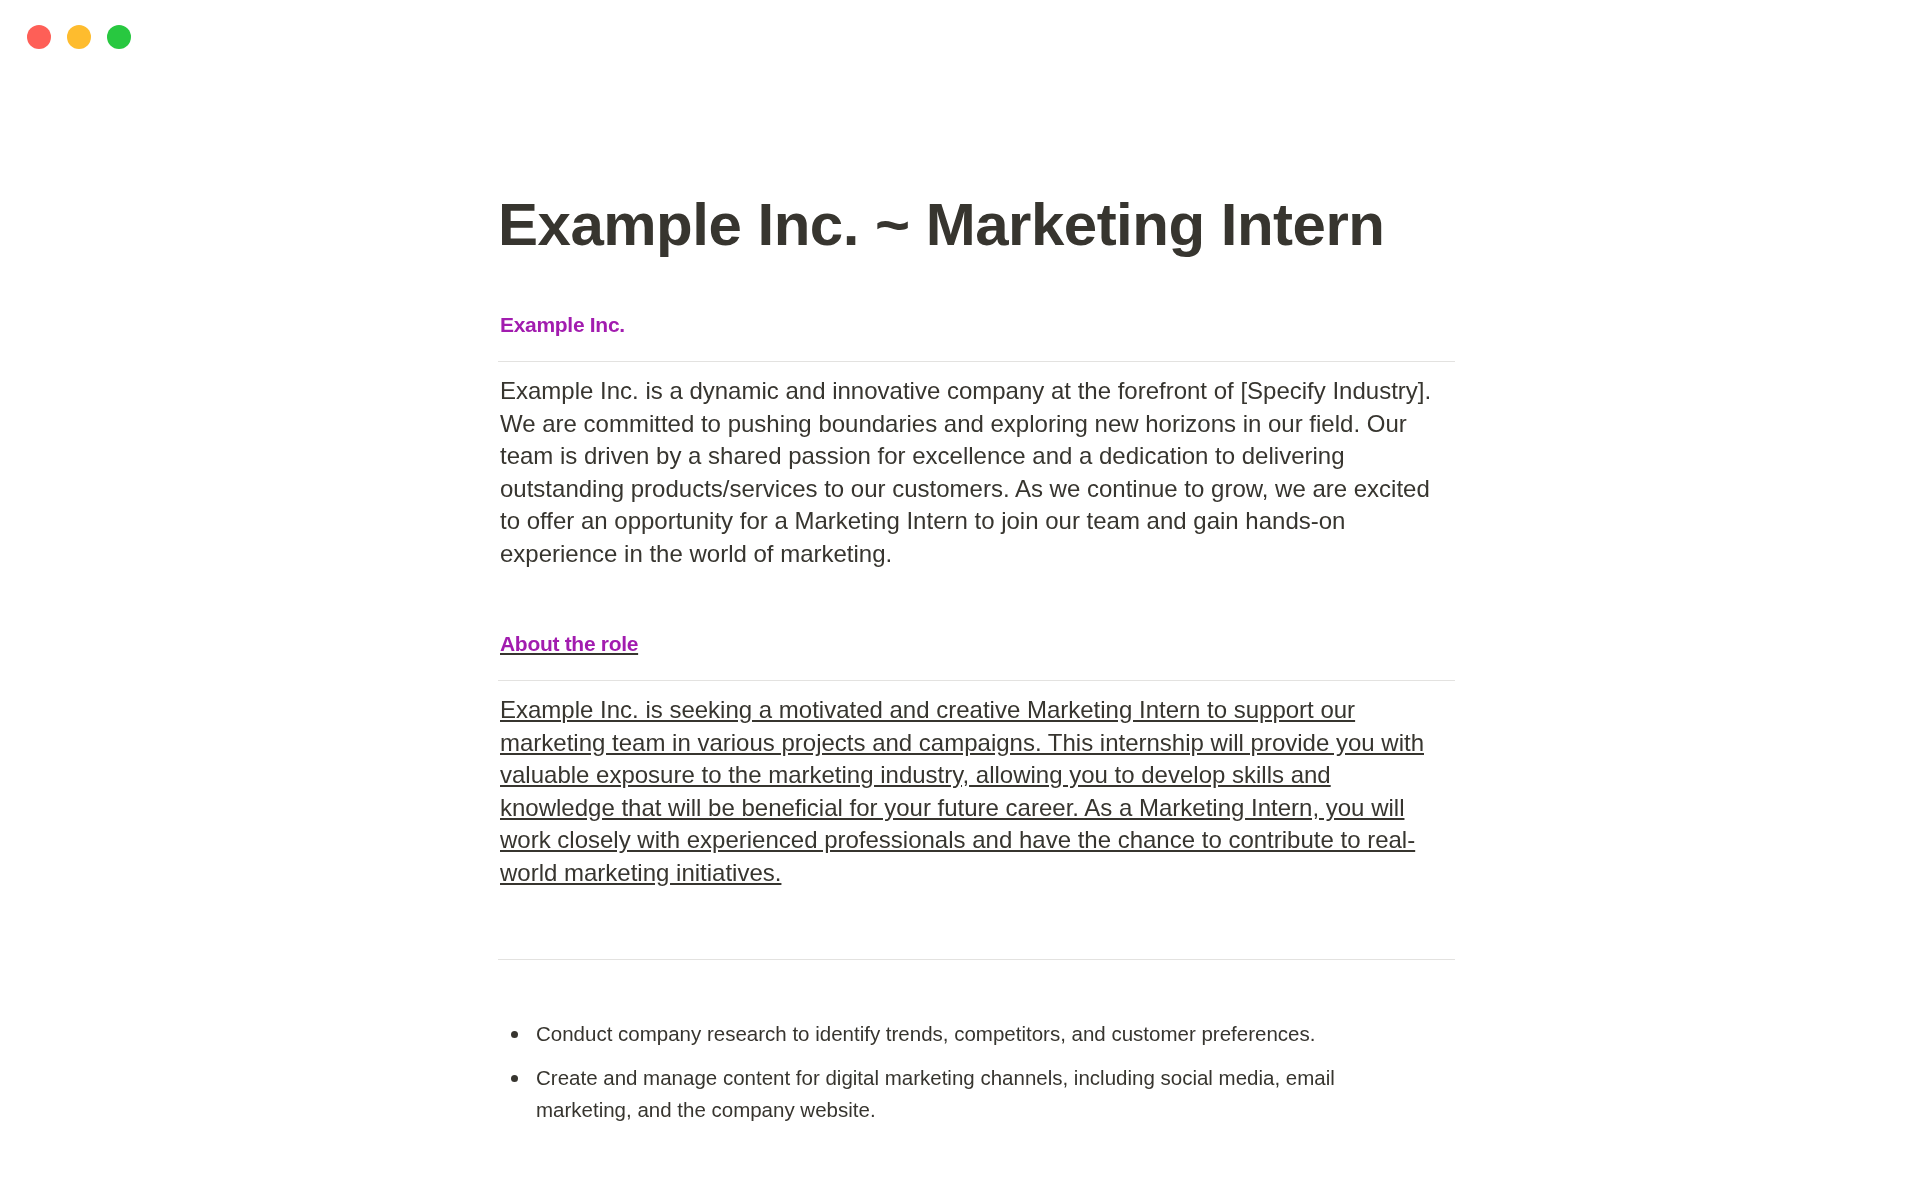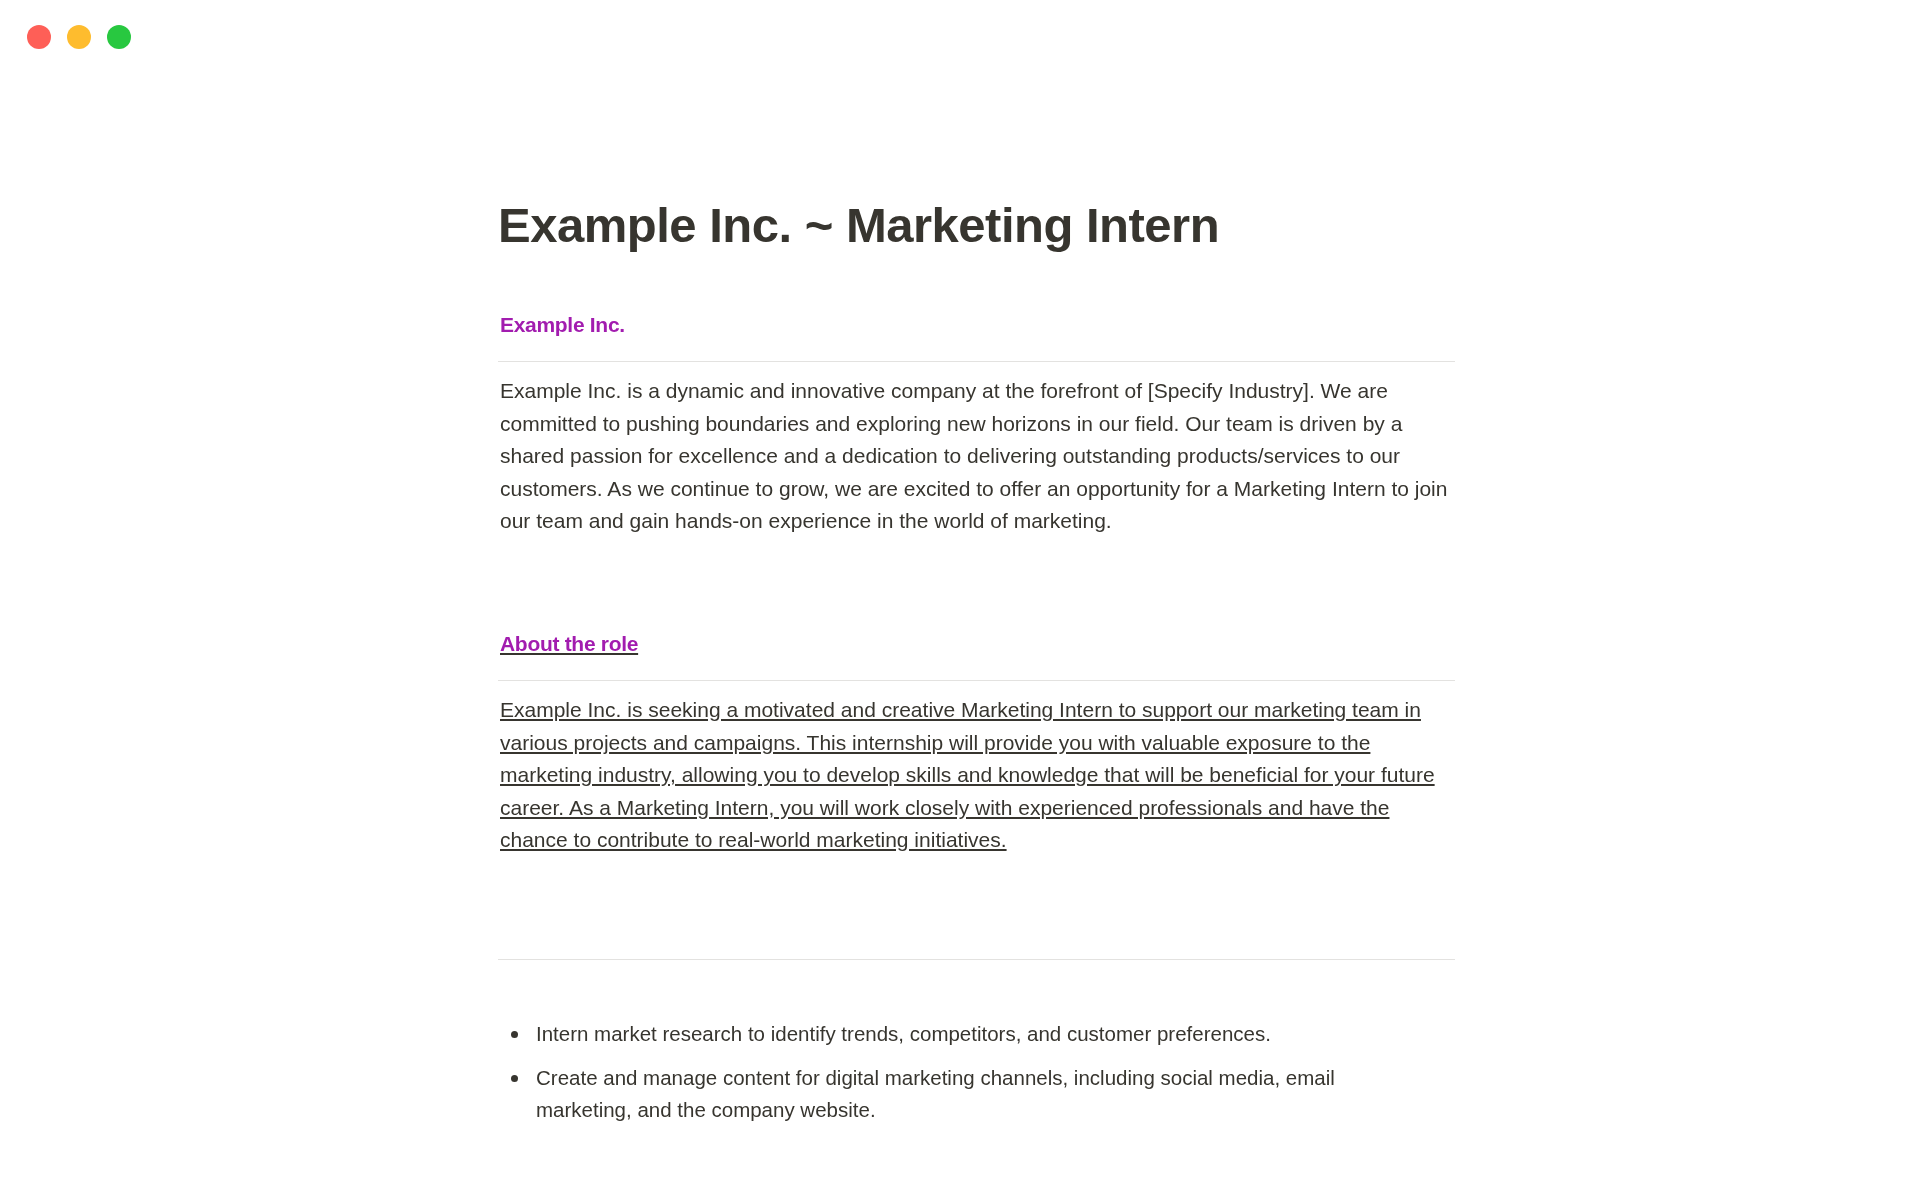--- a/index.html
+++ b/index.html
@@ -4,27 +4,27 @@
 <style>
   html, body { margin: 0; padding: 0; background: #ffffff; }
   body { width: 1920px; height: 1200px; overflow: hidden; position: relative;
          font-family: "Liberation Sans", "DejaVu Sans", sans-serif; color: #37352f; }
   .traffic { position: absolute; top: 25px; left: 27px; display: flex; gap: 16px; }
   .dot { width: 24px; height: 24px; border-radius: 50%; }
   .dot.red { background: #fe5f57; }
   .dot.yellow { background: #febc2e; }
   .dot.green { background: #28c840; }
   .doc { position: absolute; left: 498px; top: 0; width: 958px; height: 1195px; overflow: hidden; }
-  .title { position: absolute; top: 193px; left: 0; margin: 0; font-size: 49px; font-weight: 700;
+  .title { position: absolute; top: 193px; left: 0; margin: 0; font-size: 60px; font-weight: 700;
            letter-spacing: -0.5px; color: #37352f; line-height: 64px; white-space: nowrap; }
   .section { position: absolute; left: 0; width: 958px; }
   .h2 { margin: 0; font-size: 21px; font-weight: 700; line-height: 40px; color: #a21caf;
         letter-spacing: -0.3px; padding-left: 2px; }
   .divider { height: 1px; background: #e3e2e0; margin-top: 16px; margin-left: -3px; width: 960px; }
-  .para { margin: 0; margin-top: 13px; font-size: 21px; line-height: 32.5px; color: #37352f;
+  .para { margin: 0; margin-top: 13px; font-size: 24px; line-height: 32.5px; color: #37352f;
           padding-left: 2px; width: 950px; }
   .bullets { list-style: none; margin: 0; padding: 0; }
   .bullets li { position: relative; padding-left: 38px; font-size: 20.5px; line-height: 32.5px;
                 margin-bottom: 11px; width: 900px; }
   .bullets li .bullet-dot { position: absolute; left: 13px; top: 13px; width: 7px; height: 7px;
                             border-radius: 50%; background: #37352f; }
 </style>
 </head>
 <body>
 
@@ -47,21 +47,21 @@
     <h2 class="h2">About the role</h2>
     <div class="divider"></div>
     <p class="para">Example Inc. is seeking a motivated and creative Marketing Intern to support our marketing team in various projects and campaigns. This internship will provide you with valuable exposure to the marketing industry, allowing you to develop skills and knowledge that will be beneficial for your future career. As a Marketing Intern, you will work closely with experienced professionals and have the chance to contribute to real-world marketing initiatives.</p>
   </div>
 
   <div class="section" style="top:943px;">
     <div class="divider"></div>
     <ul class="bullets" style="margin-top:58px;">
       <li>
         <span class="bullet-dot"></span>
-        <span>Intern market research to identify trends, competitors, and customer preferences.</span>
+        <span>Conduct company research to identify trends, competitors, and customer preferences.</span>
       </li>
       <li>
         <span class="bullet-dot"></span>
         <span>Create and manage content for digital marketing channels, including social media, email marketing, and the company website.</span>
       </li>
     </ul>
   </div>
 </div>
 
 </body></html>

